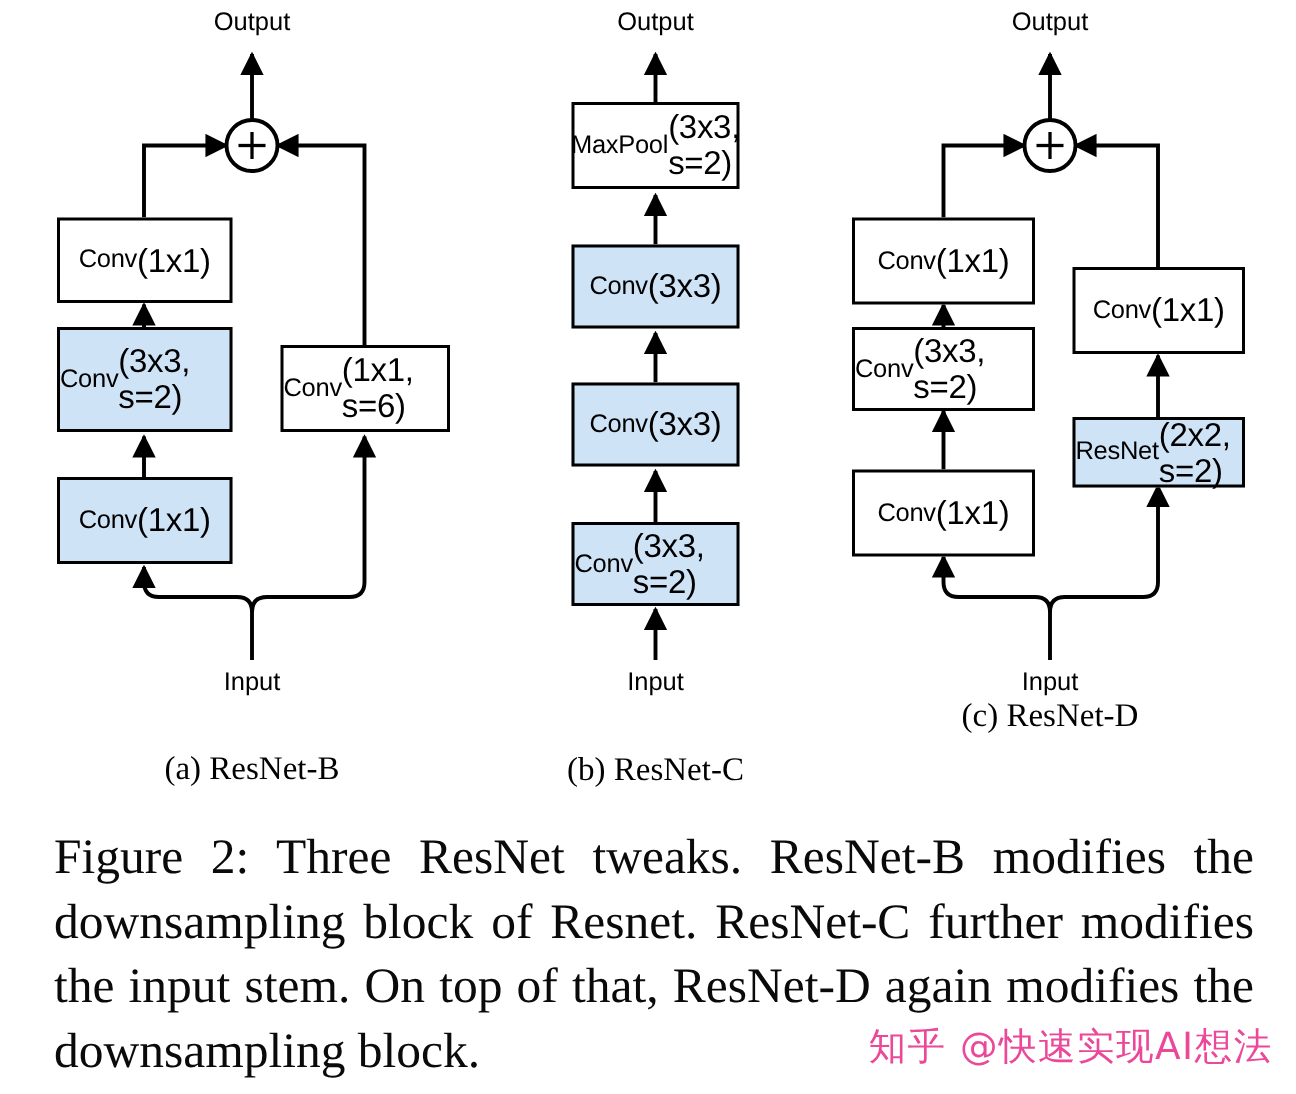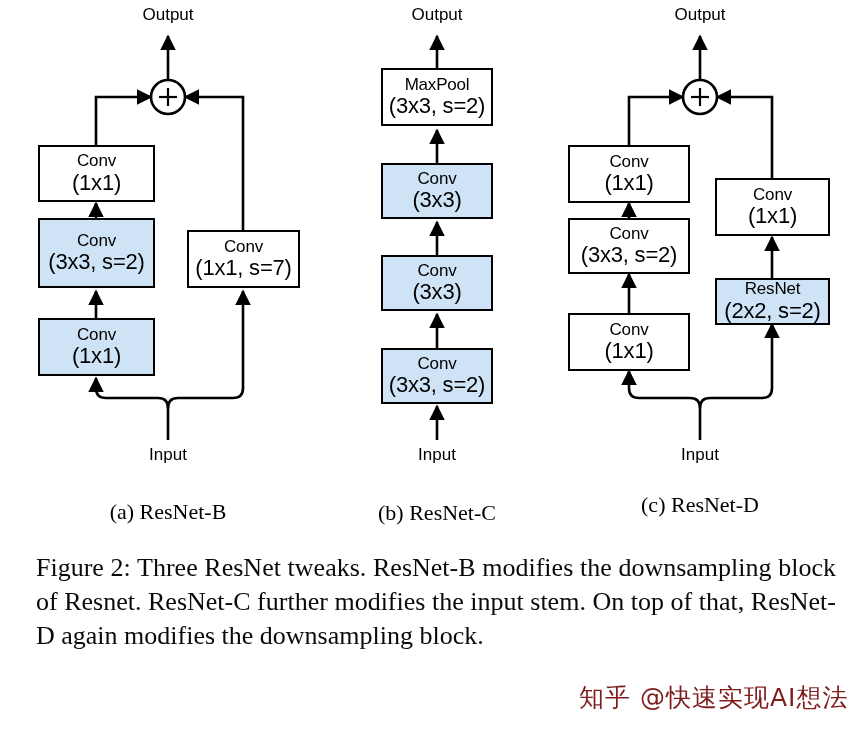--- a/index.html
+++ b/index.html
@@ -11,21 +11,21 @@
   #figure-root{position:absolute;left:0;top:0;width:864px;height:579px;}
 
   
   .diagram-layer{position:absolute;left:0;top:0;width:864px;height:520px;}
   .diagram-layer svg{display:block;}
 
   
   .node{
     position:absolute;box-sizing:border-box;
     border:2px solid #000;background:#ffffff;
-    display:flex;flex-direction:column;align-items:center;justify-content:center;
+    display:flex;align-items:center;justify-content:center;
     font-family:"Liberation Sans",sans-serif;
     line-height:1.08;letter-spacing:-0.2px;
   }
   .node.blue{background:#cfe3f7;}
   .node .l1{font-size:17px;}
   .node .l2{font-size:22px;}
 
   
   .io-label{
     position:absolute;font-family:"Liberation Sans",sans-serif;
@@ -34,30 +34,30 @@
   }
   .sub-caption{
     position:absolute;font-family:"Liberation Serif",serif;
     font-size:22px;white-space:nowrap;transform:translateX(-50%);
   }
 
   
   .caption{
     position:absolute;left:36px;top:551px;width:800px;
     font-family:"Liberation Serif",serif;
-    font-size:26px;line-height:1.30;
+    font-size:33px;line-height:1.30;
     text-align:justify;text-align-last:left;
     color:#0a0a0a;
   }
 
   
   .watermark{
     position:absolute;left:579px;top:681px;
     font-family:"DejaVu Sans",sans-serif;
-    font-size:25px;color:#7f1d1d;white-space:nowrap;letter-spacing:1px;
+    font-size:25px;color:#ec4899;white-space:nowrap;letter-spacing:1px;
   }
 </style>
 </head>
 <body>
 
 <div id="figure-root">
 
   <div class="diagram-layer">
     <svg width="864" height="520" viewBox="0 0 864 520">
       <defs>
@@ -126,21 +126,21 @@
       <span class="l2">(3x3, s=2)</span>
     </div>
 
     <div class="node blue" style="left:38px;top:318px;width:117px;height:58px;">
       <span class="l1">Conv</span>
       <span class="l2">(1x1)</span>
     </div>
 
     <div class="node" style="left:187px;top:230px;width:113px;height:58px;">
       <span class="l1">Conv</span>
-      <span class="l2">(1x1, s=7)</span>
+      <span class="l2">(1x1, s=6)</span>
     </div>
 
     <div class="io-label" style="left:168px;top:445px;">Input</div>
     <div class="sub-caption" style="left:168px;top:499px;">(a) ResNet-B</div>
   </div>
 
   <div>
     <div class="io-label" style="left:437px;top:5px;">Output</div>
 
     <div class="node" style="left:381px;top:68px;width:112px;height:58px;">
@@ -189,21 +189,21 @@
       <span class="l1">Conv</span>
       <span class="l2">(1x1)</span>
     </div>
 
     <div class="node blue" style="left:715px;top:278px;width:115px;height:47px;">
       <span class="l1">ResNet</span>
       <span class="l2">(2x2, s=2)</span>
     </div>
 
     <div class="io-label" style="left:700px;top:445px;">Input</div>
-    <div class="sub-caption" style="left:700px;top:492px;">(c) ResNet-D</div>
+    <div class="sub-caption" style="left:700px;top:464px;">(c) ResNet-D</div>
   </div>
 
   <div class="caption">
     <span>Figure 2:  Three ResNet tweaks.  ResNet-B modifies the downsampling block of Resnet. ResNet-C further modifies the input stem. On top of that, ResNet-D again modifies the downsampling block.</span>
   </div>
 
   <div class="watermark">知乎 @快速实现AI想法</div>
 
 </div>
 

